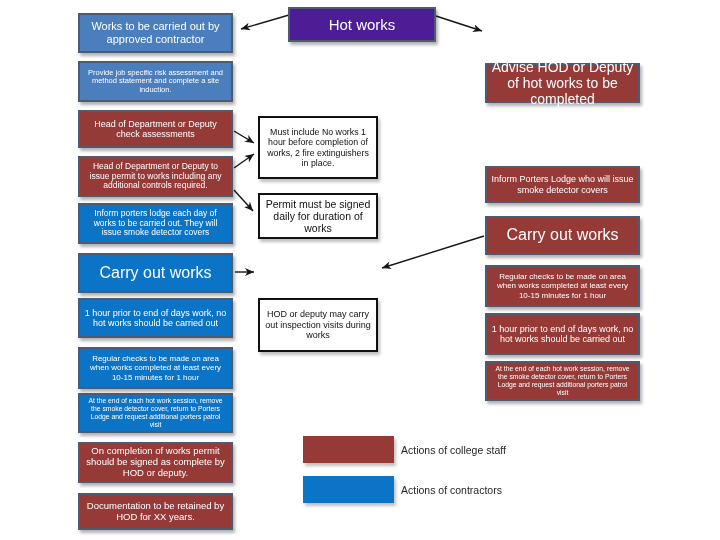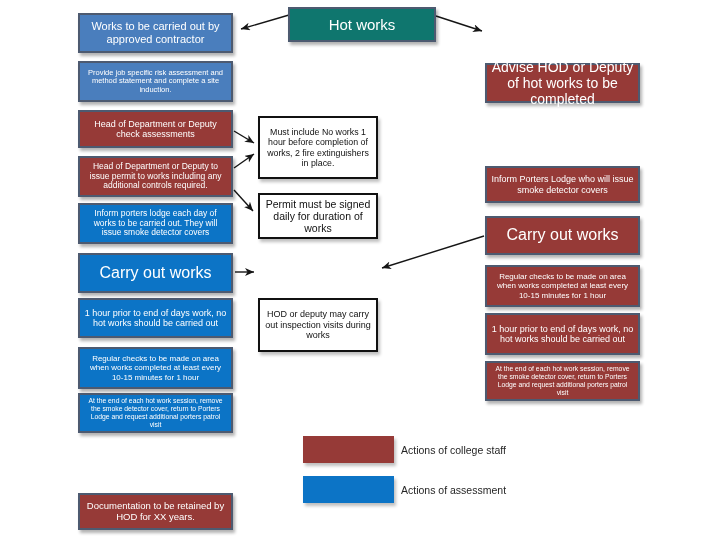--- a/index.html
+++ b/index.html
@@ -9,21 +9,21 @@
   }
   .box{
     position:absolute;display:flex;align-items:center;justify-content:center;
     text-align:center;color:#ffffff;box-sizing:border-box;
     border:2px solid #4d5a70;box-shadow:2px 3px 3px rgba(0,0,0,0.30);
     line-height:1.15;padding:1px 4px;
   }
   .red{background:#963a37;}
   .mblue{background:#4a7ebd;}
   .bblue{background:#0c74c6;}
-  .green{background:#0f766e;}
+  .green{background:#4c1d95;}
   .note{
     background:#ffffff;color:#111111;border:2px solid #111111;
     box-shadow:2px 3px 3px rgba(0,0,0,0.25);
   }
   .arrows{position:absolute;left:0;top:0;width:720px;height:540px;pointer-events:none;}
   .arrow{stroke:#151515;stroke-width:1.4;fill:none;}
   .legend-label{
     position:absolute;display:flex;align-items:center;color:#262626;
     font-size:10.5px;
   }
@@ -73,20 +73,23 @@
   </div>
   <div class="box bblue" style="left:78px;top:298px;width:155px;height:40px;font-size:9px;">
     <span>1 hour prior to end of days work, no hot works should be carried out</span>
   </div>
   <div class="box bblue" style="left:78px;top:347px;width:155px;height:42px;font-size:8px;">
     <span>Regular checks to be made on area when works completed at least every 10-15 minutes for 1 hour</span>
   </div>
   <div class="box bblue" style="left:78px;top:393px;width:155px;height:40px;font-size:6.8px;">
     <span>At the end of each hot work session, remove the smoke detector cover, return to Porters Lodge and request additional porters patrol visit</span>
   </div>
+  <div class="box red" style="left:78px;top:442px;width:155px;height:41px;font-size:9.5px;">
+    <span>On completion of works permit should be signed as complete by HOD or deputy.</span>
+  </div>
   <div class="box red" style="left:78px;top:493px;width:155px;height:37px;font-size:9.5px;">
     <span>Documentation to be retained by HOD for XX years.</span>
   </div>
 
   <div class="box note" style="left:258px;top:116px;width:120px;height:63px;font-size:8.8px;">
     <span>Must include No works 1 hour before completion of works, 2 fire extinguishers in place.</span>
   </div>
   <div class="box note" style="left:258px;top:193px;width:120px;height:46px;font-size:10.5px;">
     <span>Permit must be signed daily for duration of works</span>
   </div>
@@ -110,15 +113,15 @@
     <span>1 hour prior to end of days work, no hot works should be carried out</span>
   </div>
   <div class="box red" style="left:485px;top:361px;width:155px;height:40px;font-size:6.8px;">
     <span>At the end of each hot work session, remove the smoke detector cover, return to Porters Lodge and request additional porters patrol visit</span>
   </div>
 
   <div class="swatch red" style="left:303px;top:436px;width:91px;height:27px;background:#963a37;"></div>
   <div class="legend-label" style="left:401px;top:436px;height:27px;">Actions of college staff</div>
 
   <div class="swatch" style="left:303px;top:476px;width:91px;height:27px;background:#0c74c6;"></div>
-  <div class="legend-label" style="left:401px;top:476px;height:27px;">Actions of assessment</div>
+  <div class="legend-label" style="left:401px;top:476px;height:27px;">Actions of contractors</div>
 
 </div>
 
 </body></html>

